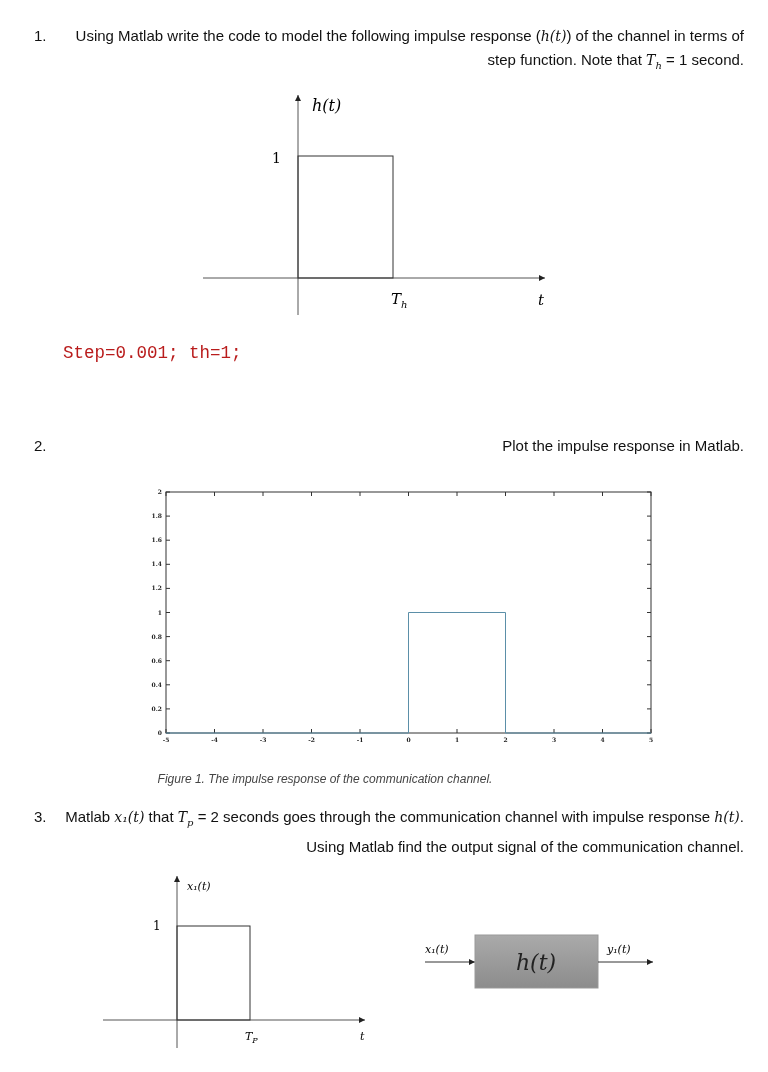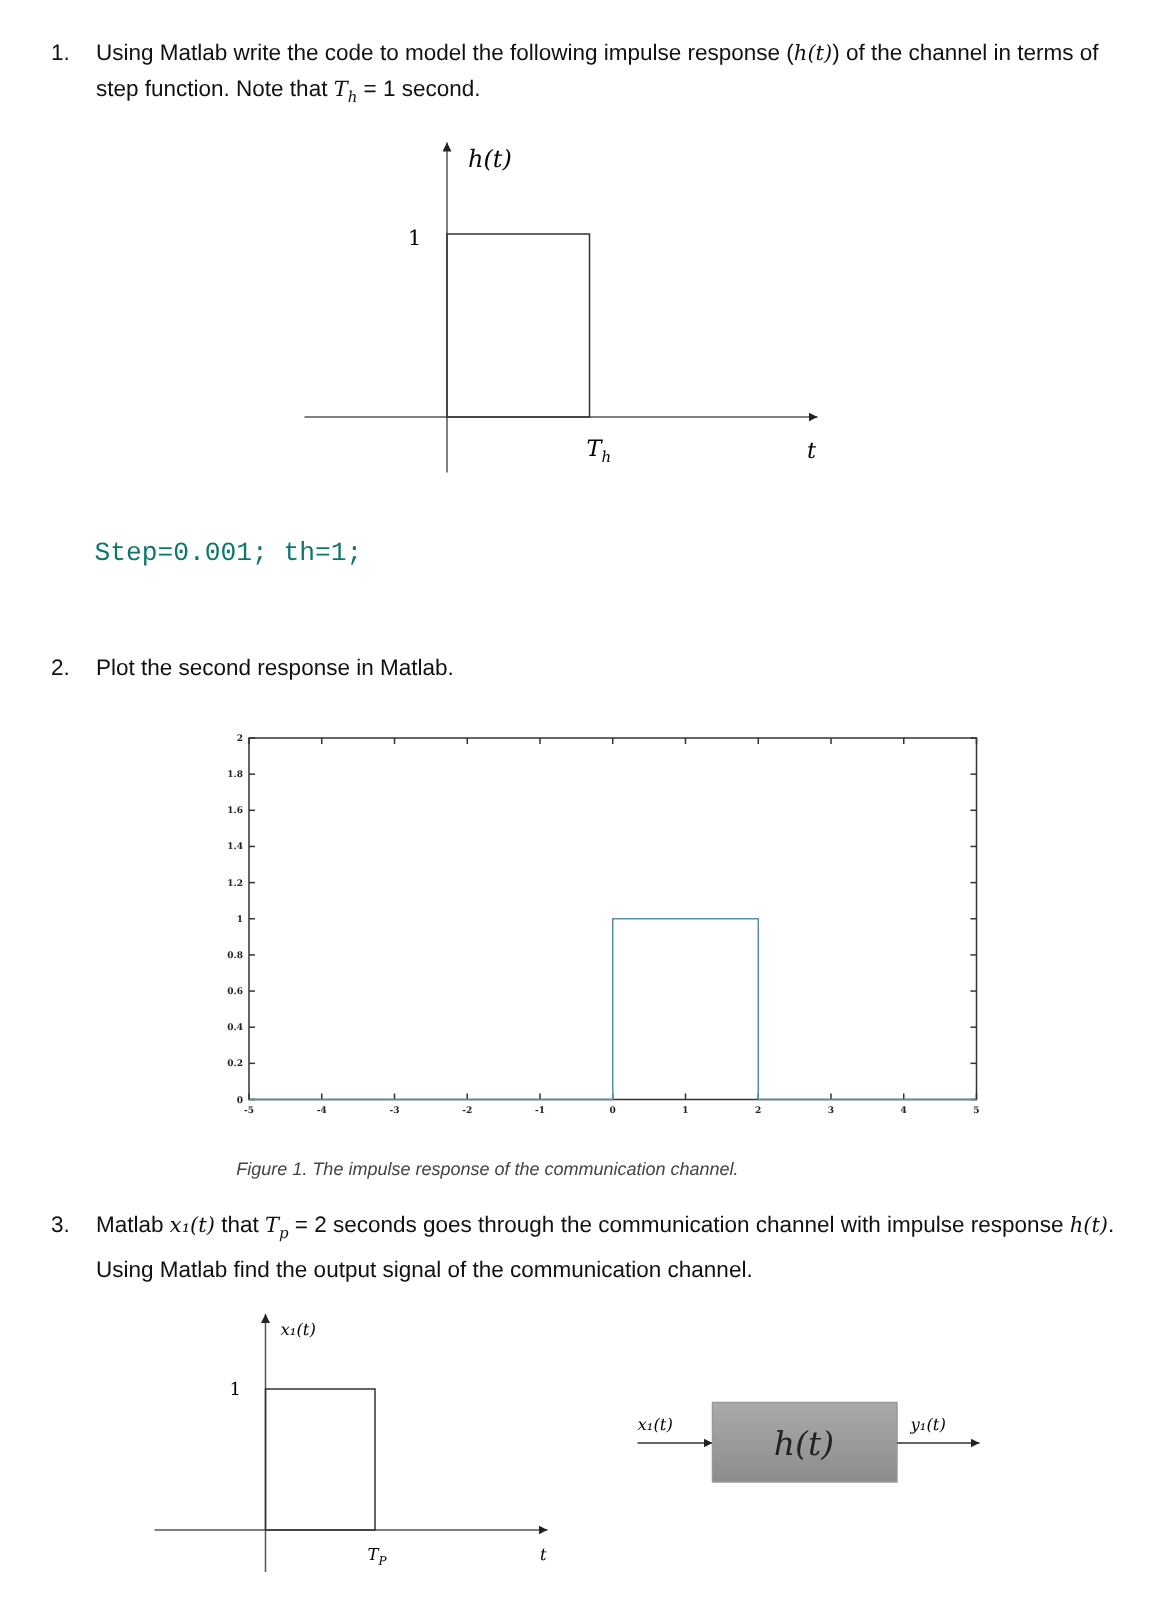--- a/index.html
+++ b/index.html
@@ -1,23 +1,23 @@
 <!DOCTYPE html>
 <html><head>
 <meta charset="utf-8">
 <style>
   html, body { margin:0; padding:0; background:#fff; }
   body { width:768px; height:1072px; position:relative; overflow:hidden;
          font-family:"Liberation Sans", sans-serif; color:#111; }
   .q { position:absolute; left:34px; width:710px; font-size:15px; line-height:24px; }
   .q .num { position:absolute; left:0; top:0; }
-  .q .body { margin-left:30px; }
+  .q .body { margin-left:30px;text-align:right; }
   .math { font-family:"DejaVu Serif", serif; font-style:italic; font-size:14px; }
   .code { position:absolute; left:63px; top:342px; font-family:"Liberation Mono", monospace;
-          font-size:17.5px; line-height:23px; color:#0f766e; white-space:pre;margin-top:16px; }
+          font-size:17.5px; line-height:23px; color:#b91c1c; white-space:pre; }
   svg text { font-family:"DejaVu Serif", serif; }
   .caption { position:absolute; left:0; width:650px; top:772px; text-align:center;
              font-style:italic; font-size:12px; color:#444; }
 </style>
 </head>
 <body>
 
 <div class="q" style="top:24px;">
   <span class="num">1.</span>
   <div class="body">
@@ -37,21 +37,21 @@
   <text x="117" y="26" font-size="16" font-style="italic">h(t)</text>
   <text x="77" y="78" font-size="14" font-family="Liberation Sans, sans-serif">1</text>
   <text x="196" y="219" font-size="15" font-style="italic"><tspan>T</tspan><tspan font-size="10" dy="4">h</tspan></text>
   <text x="343" y="220" font-size="15" font-style="italic">t</text>
 </svg>
 
 <div class="code"><div>Step=0.001; th=1;</div></div>
 
 <div class="q" style="top:434px;">
   <span class="num">2.</span>
-  <div class="body">Plot the second response in Matlab.</div>
+  <div class="body">Plot the impulse response in Matlab.</div>
 </div>
 
 <svg style="position:absolute;left:140px;top:484px;" width="530" height="270">
   <g id="plot-frame">
     <rect x="26" y="8" width="485" height="241" fill="none" stroke="#333" stroke-width="1"></rect>
   </g>
   <g id="ticks" stroke="#333" stroke-width="1">
       <line x1="26" x2="30" y1="249" y2="249"></line>
       <line x1="507" x2="511" y1="249" y2="249"></line>
       <line x1="26" x2="30" y1="224.9" y2="224.9"></line>

